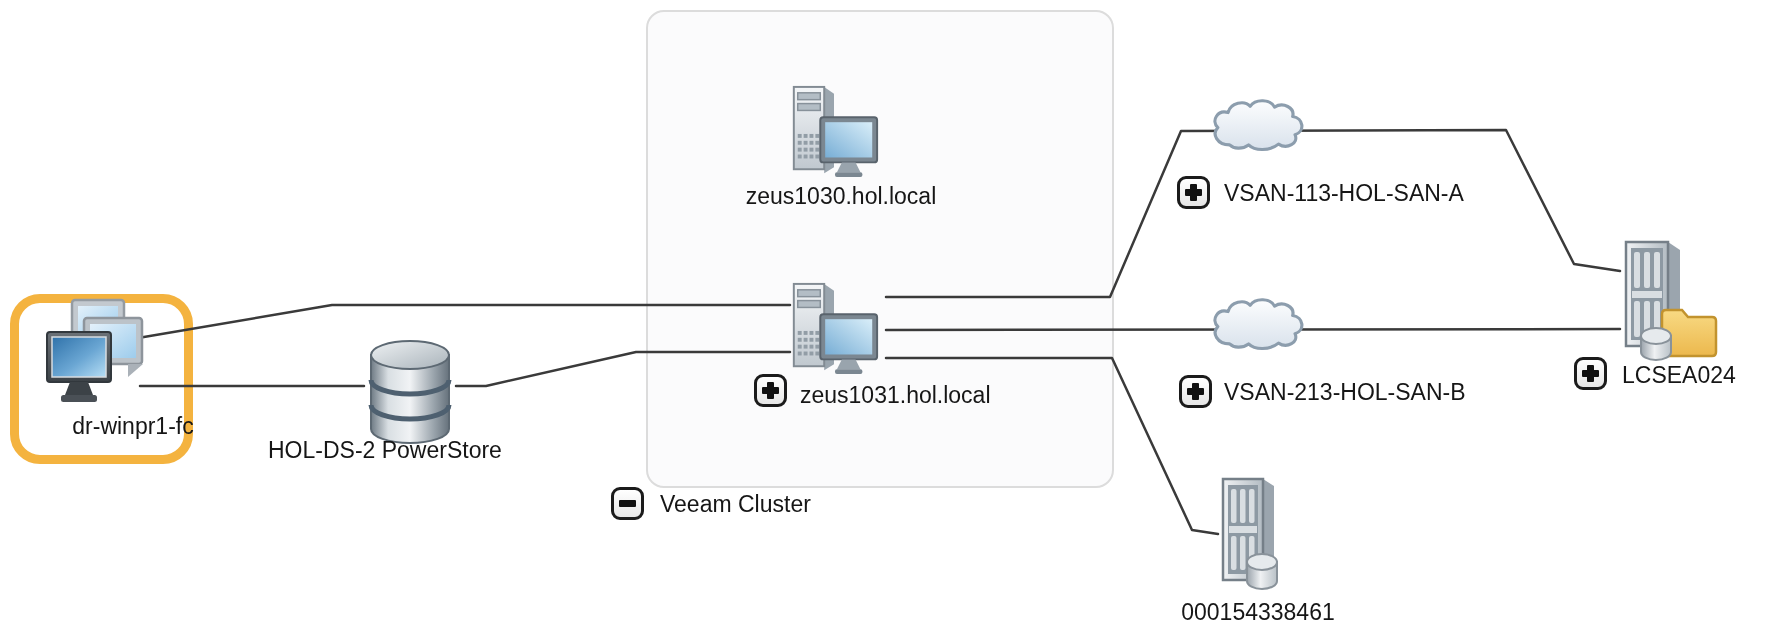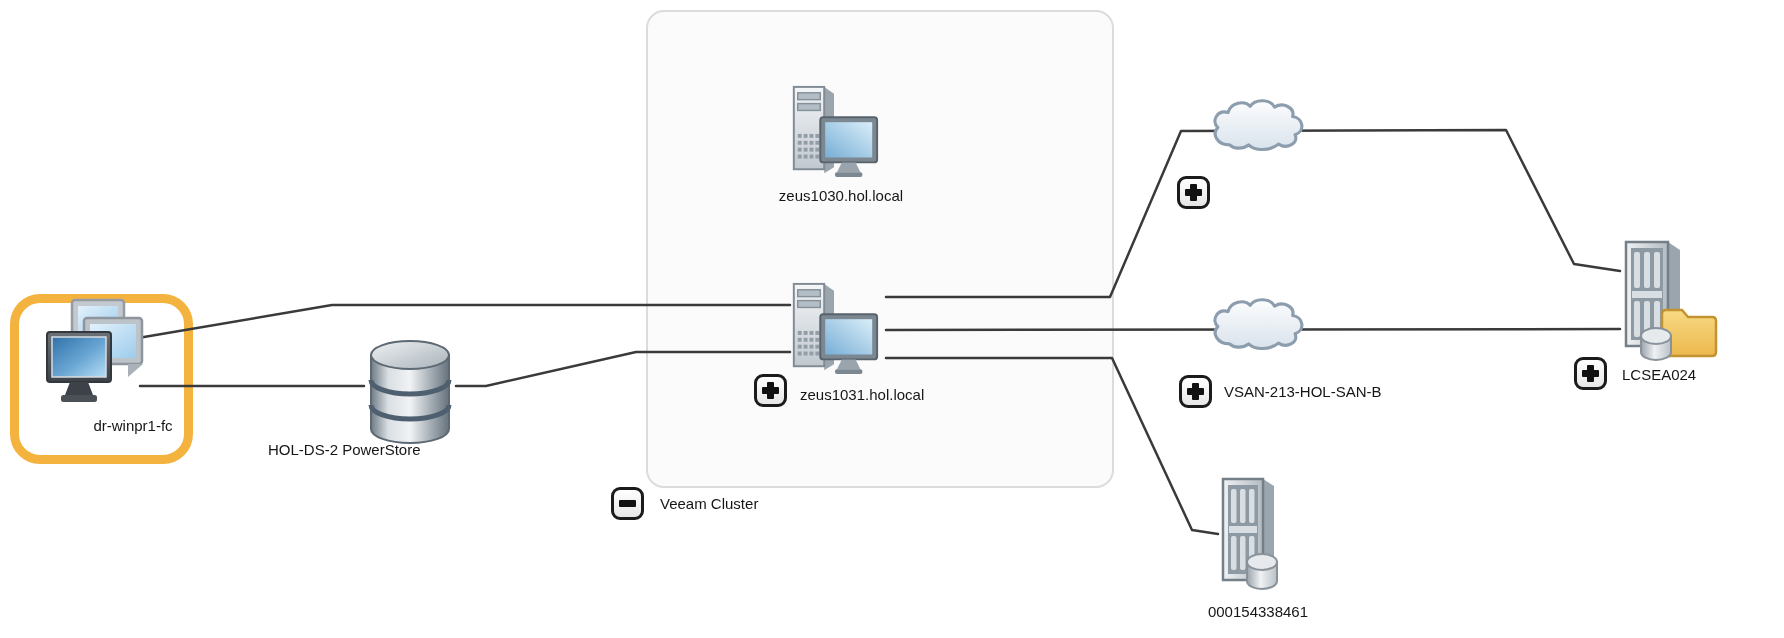--- a/index.html
+++ b/index.html
@@ -17,21 +17,21 @@
     position:absolute;left:10px;top:294px;width:165px;height:152px;
     border:9px solid #f4b33f;border-radius:30px;background:transparent;
   }
   
   #edges{position:absolute;left:0;top:0;}
   #edges path{fill:none;stroke:#3a3a3a;stroke-width:2.5;stroke-linejoin:round;stroke-linecap:round;}
   
   .icon{position:absolute;}
   
   .node-label{
-    position:absolute;color:#161616;font-size:15px;line-height:24px;white-space:nowrap;
+    position:absolute;color:#161616;font-size:23px;line-height:24px;white-space:nowrap;
   }
   .centered{text-align:center;}
   
   .pm-btn{
     position:absolute;width:33px;height:33px;box-sizing:border-box;
     background:linear-gradient(#ffffff,#e7e7e7);
     border:3px solid #1b1b1b;border-radius:9px;cursor:pointer;
   }
   .pm-btn .bar-h{position:absolute;left:5px;right:5px;top:50%;margin-top:-3.5px;height:7px;background:#111;border-radius:1px;}
   .pm-btn .bar-v{position:absolute;top:5px;bottom:5px;left:50%;margin-left:-3.5px;width:7px;background:#111;border-radius:1px;}
@@ -193,20 +193,21 @@
             <stop offset="1" stop-color="#d9e2ec"></stop>
         </linearGradient>
       </defs>
       <path d="M30,62 C14,62 7,48 15,40 C6,31 15,17 28,21 C31,8 49,5 56,13 C63,3 82,4 87,14 C98,7 113,15 110,26 C124,28 126,45 113,49 C118,60 103,68 92,61 C81,70 62,70 54,62 C46,68 35,67 30,62 Z" fill="url(#cld)" stroke="#8c9dad" stroke-width="4" stroke-linejoin="round"></path>
     </svg>
   </div>
   <div class="pm-btn" style="left:1177px;top:176px;">
     <span class="bar-h"></span>
     <span class="bar-v"></span>
   </div>
+  <div class="node-label" style="left:1224px;top:181px;">VSAN-113-HOL-SAN-A</div>
 
   <div class="icon" style="left:1206px;top:295px;width:104px;height:60px;">
     <svg viewBox="0 0 132 76" width="104" height="60">
       <path d="M30,62 C14,62 7,48 15,40 C6,31 15,17 28,21 C31,8 49,5 56,13 C63,3 82,4 87,14 C98,7 113,15 110,26 C124,28 126,45 113,49 C118,60 103,68 92,61 C81,70 62,70 54,62 C46,68 35,67 30,62 Z" fill="url(#cld)" stroke="#8c9dad" stroke-width="4" stroke-linejoin="round"></path>
     </svg>
   </div>
   <div class="pm-btn" style="left:1179px;top:375px;">
     <span class="bar-h"></span>
     <span class="bar-v"></span>
   </div>

